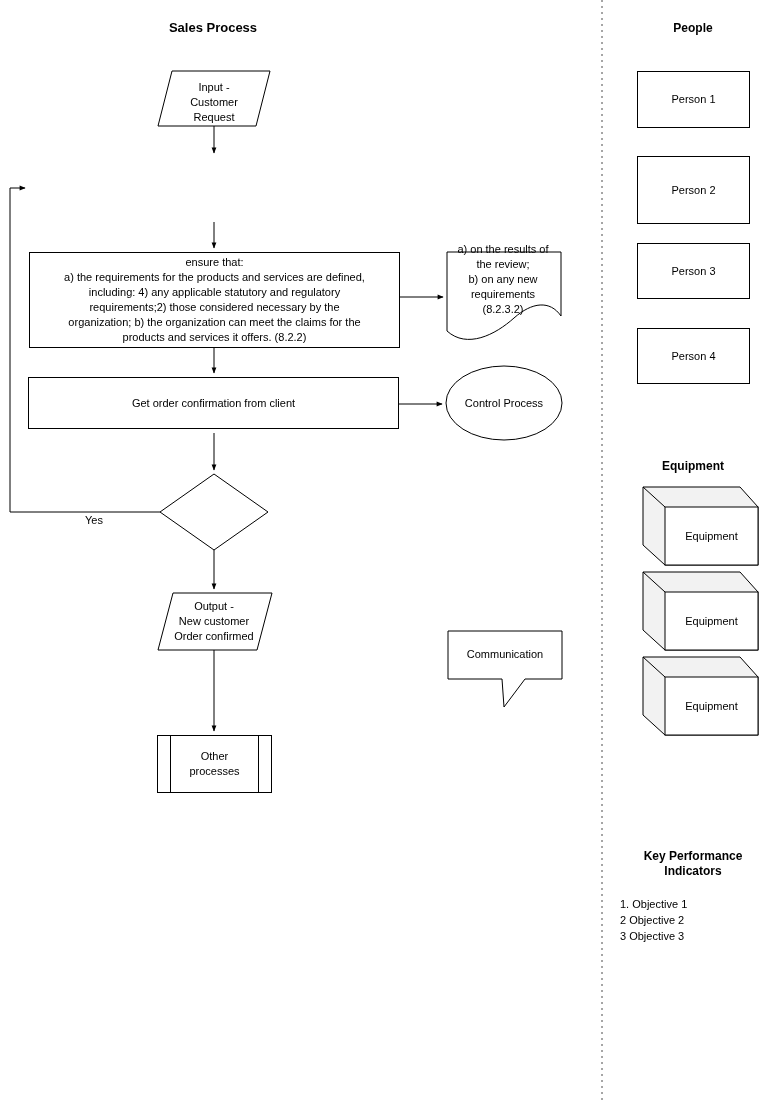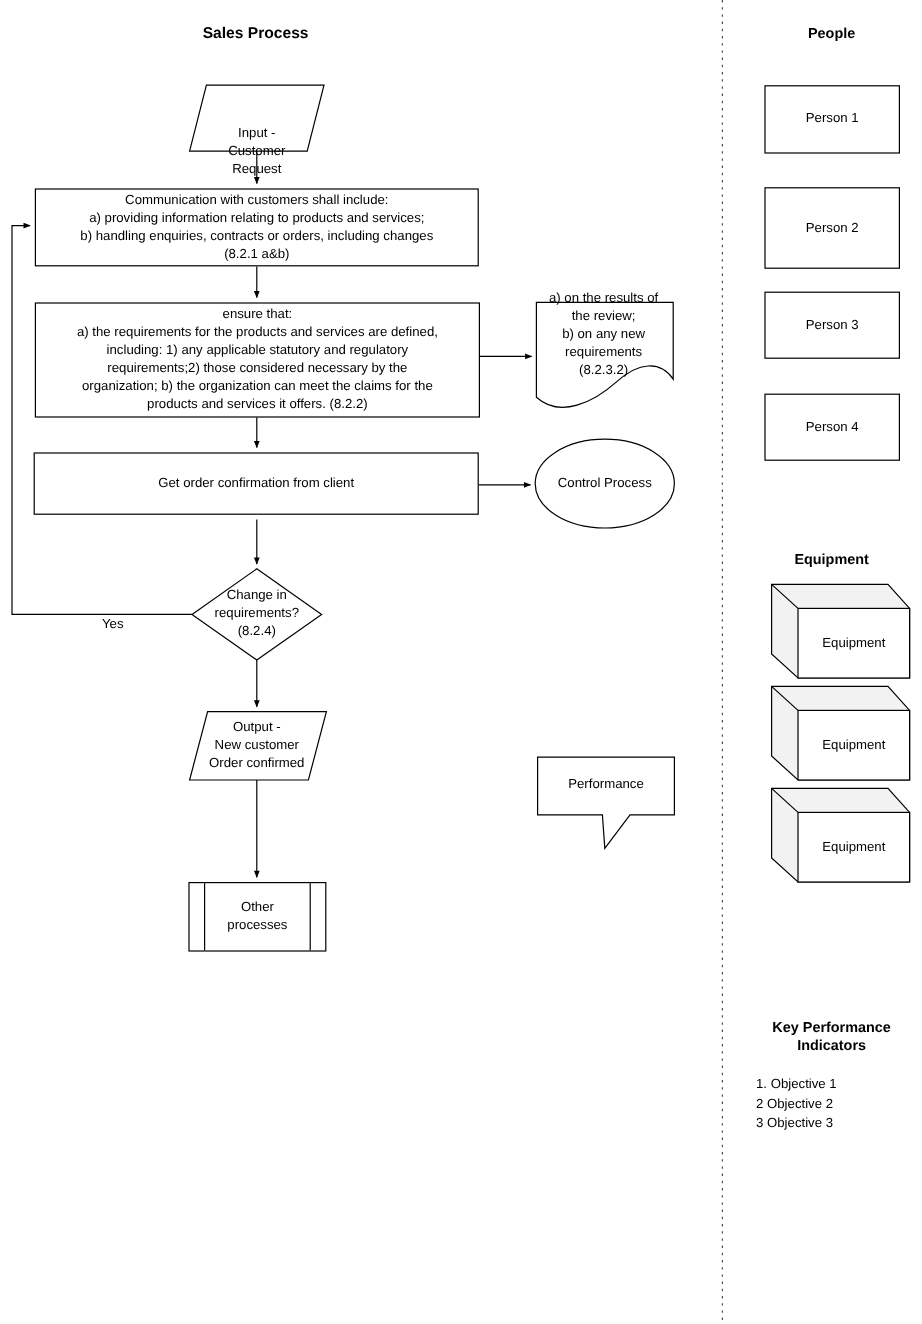--- a/index.html
+++ b/index.html
@@ -57,41 +57,34 @@
     top: 0;
     width: 0;
     height: 100%;
     border-left: 1px solid #000;
   }
   .kpi-item {
     font-size: 11px;
     line-height: 16px;
     text-align: left;
     white-space: pre;
-    margin-left: 10px;
   }
 </style>
 </head>
 <body>
 
 <div class="canvas">
 
   <div class="layer">
 
-    <div class="box" style="left:29px; top:157px; width:370px; height:65px;">
-      <div class="boxlbl">Communication with customers shall include:
-a) providing information relating to products and services;
-b) handling enquiries, contracts or orders, including changes
-(8.2.1 a&amp;b)</div>
-    </div>
 
     <div class="box" style="left:29px; top:252px; width:371px; height:96px;">
       <div class="boxlbl">ensure that:
 a) the requirements for the products and services are defined,
-including: 1) any applicable statutory and regulatory
+including: 4) any applicable statutory and regulatory
 requirements;2) those considered necessary by the
 organization; b) the organization can meet the claims for the
 products and services it offers. (8.2.2)</div>
     </div>
 
     <div class="box" style="left:28px; top:377px; width:371px; height:52px;">
       <div class="boxlbl">Get order confirmation from client</div>
     </div>
 
     <div class="box" style="left:157px; top:735px; width:115px; height:58px;">
@@ -160,43 +153,40 @@
     <path d="M214,433 L214,470" fill="none" stroke="#000" marker-end="url(#arrow)"></path>
     <path d="M214,550 L214,589" fill="none" stroke="#000" marker-end="url(#arrow)"></path>
     <path d="M214,650 L214,731" fill="none" stroke="#000" marker-end="url(#arrow)"></path>
     <path d="M160,512 L10,512 L10,188 L25,188" fill="none" stroke="#000" marker-end="url(#arrow)"></path>
   </svg>
 
   <div class="layer">
 
     <div class="main-title" style="left:113px; top:20px; width:200px;">Sales Process</div>
 
-    <div class="lbl" style="left:158px; top:80px; width:112px;margin-top:24px;">Input -
+    <div class="lbl" style="left:158px; top:80px; width:112px;">Input -
 Customer
 Request</div>
 
     <div class="lbl" style="left:443px; top:242px; width:120px;">a) on the results of
 the review;
 b) on any new
 requirements
 (8.2.3.2)</div>
 
     <div class="lbl" style="left:446px; top:396px; width:116px;">Control Process</div>
 
-    <div class="lbl" style="left:160px; top:489px; width:108px;">Change in
-requirements?
-(8.2.4)</div>
 
     <div class="lbl" style="left:78px; top:513px; width:32px;">Yes</div>
 
     <div class="lbl" style="left:158px; top:599px; width:112px;">Output -
 New customer
 Order confirmed</div>
 
-    <div class="lbl" style="left:448px; top:647px; width:114px;">Performance</div>
+    <div class="lbl" style="left:448px; top:647px; width:114px;">Communication</div>
 
     <div class="panel-title" style="left:613px; top:21px; width:160px;">People</div>
 
     <div class="panel-title" style="left:613px; top:459px; width:160px;">Equipment</div>
 
     <div class="lbl" style="left:665px; top:529px; width:93px;">Equipment</div>
     <div class="lbl" style="left:665px; top:614px; width:93px;">Equipment</div>
     <div class="lbl" style="left:665px; top:699px; width:93px;">Equipment</div>
 
     <div class="panel-title" style="left:613px; top:849px; width:160px;">Key Performance

